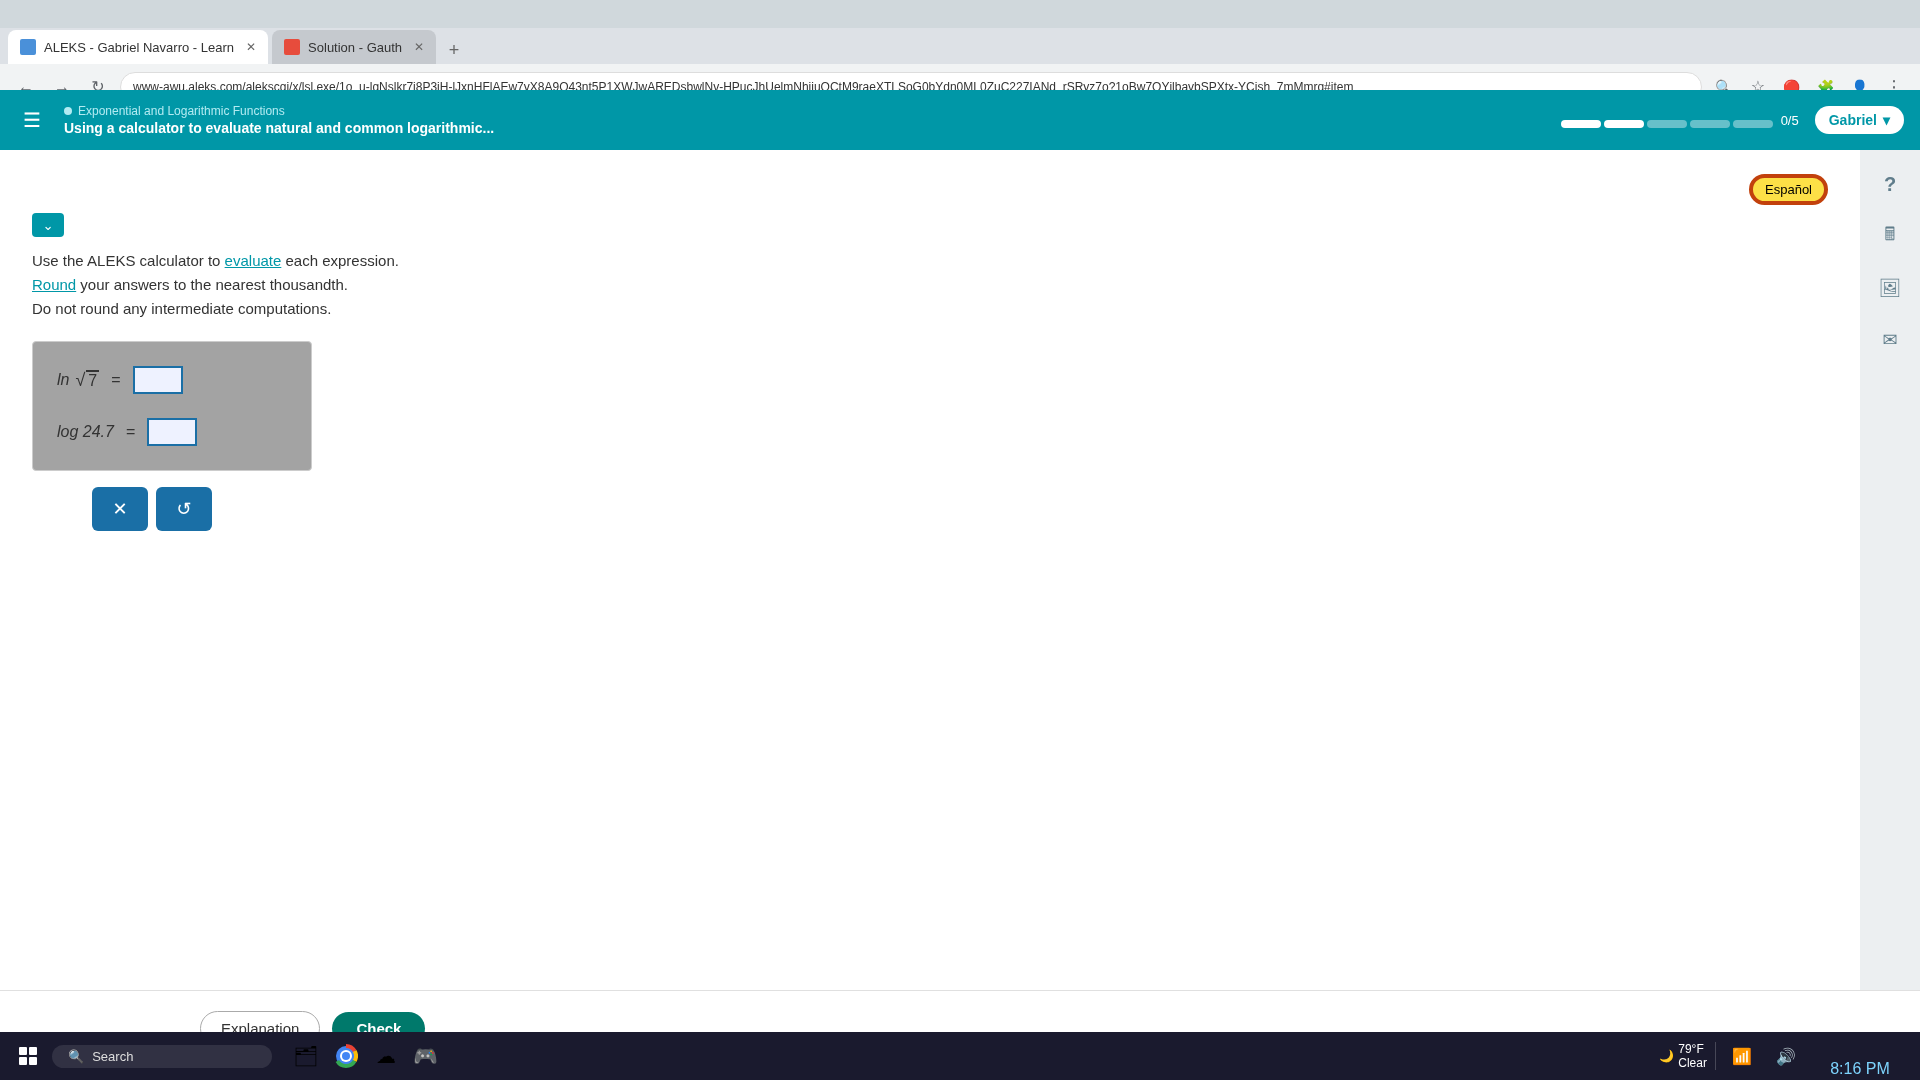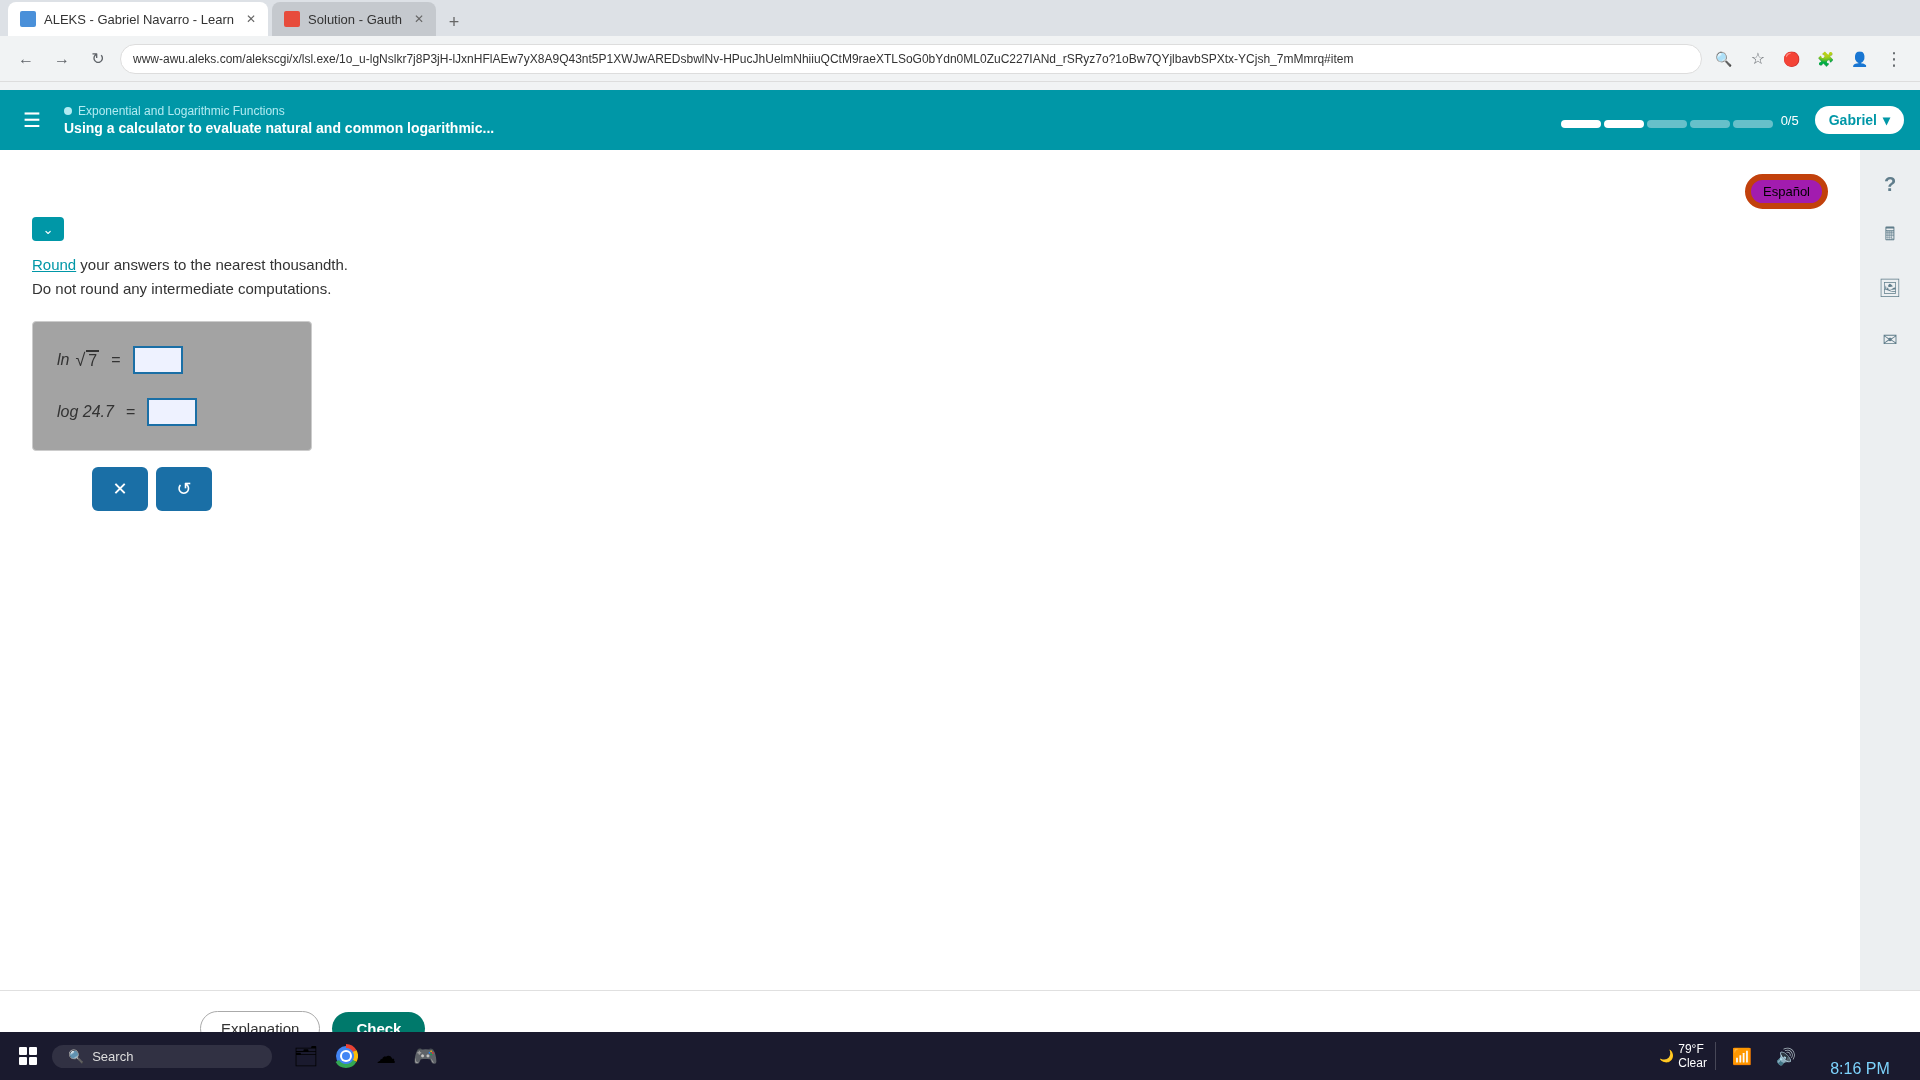--- a/index.html
+++ b/index.html
@@ -1,19 +1,19 @@
 <!DOCTYPE html>
 <html><head>
   <meta charset="utf-8">
   <style>
     * { margin: 0; padding: 0; box-sizing: border-box; }
     body { font-family: Arial, sans-serif; background: #d0d8dc; width: 1920px; height: 1080px; overflow: hidden; position: relative; }
 
     
-    .browser-chrome { background: #f0abfc; width: 100%; height: 90px; position: relative; }
+    .browser-chrome { background: #f0abfc; width: 100%; height: 90px; position: relative; margin-top: 28px; }
     .tabs-bar { background: #dde1e6; height: 40px; display: flex; align-items: flex-end; padding: 0 8px; }
     .tab { height: 34px; display: flex; align-items: center; padding: 0 12px; border-radius: 8px 8px 0 0; font-size: 13px; gap: 8px; }
     .tab.active { background: #fff; }
     .tab.inactive { background: #c5c9ce; }
     .tab-favicon { width: 16px; height: 16px; border-radius: 2px; display: inline-block; }
     .tab-favicon.aleks { background: #4a90d9; }
     .tab-favicon.gauth { background: #e74c3c; }
     .tab-close { font-size: 12px; color: #666; cursor: pointer; margin-left: 4px; }
     .new-tab-btn { width: 28px; height: 28px; display: flex; align-items: center; justify-content: center; font-size: 18px; color: #666; margin-left: 4px; }
 
@@ -46,21 +46,21 @@
     .progress-segment.filled { background: white; }
     .progress-text { color: white; font-size: 13px; }
     .user-btn { background: white; color: #0097a7; border: none; border-radius: 20px; padding: 6px 14px; font-size: 14px; font-weight: bold; cursor: pointer; display: flex; align-items: center; gap: 6px; }
     .collapse-btn { background: #0097a7; color: white; border: none; border-radius: 4px; width: 32px; height: 24px; cursor: pointer; display: flex; align-items: center; justify-content: center; }
     .main-layout { display: flex; height: calc(100% - 60px); }
     .content-panel { flex: 1; padding: 24px 32px; background: white; }
     .right-sidebar { width: 60px; background: #eceff1; display: flex; flex-direction: column; align-items: center; padding: 16px 0; gap: 16px; }
     .sidebar-icon-btn { width: 36px; height: 36px; display: flex; align-items: center; justify-content: center; color: #607d8b; cursor: pointer; border-radius: 4px; }
 
     
-    .lang-btn { position: absolute; right: 70px; top: 70px; background: #a21caf; border: 6px solid #c2410c; border-radius: 20px; padding: 4px 12px; font-size: 13px; cursor: pointer; }
+    .lang-btn { position: absolute; right: 70px; top: 70px; background: #fde047; border: 4px solid #c2410c; border-radius: 20px; padding: 4px 12px; font-size: 13px; cursor: pointer; }
 
     
     .instructions { font-size: 15px; color: #333; line-height: 1.6; margin-bottom: 20px; }
     .instructions a { color: #0097a7; text-decoration: underline; cursor: pointer; }
 
     
     .problem-box { border: 1px solid #ccc; border-radius: 4px; padding: 24px; width: 280px; margin-bottom: 16px; background: #a3a3a3; }
     .math-expression { font-size: 16px; color: #333; display: flex; align-items: center; gap: 6px; margin-bottom: 24px; }
     .math-input { border: 2px solid #1a6fa6; width: 50px; height: 28px; display: inline-block; vertical-align: middle; background: #f0f4ff; }
     .math-expression2 { font-size: 16px; color: #333; display: flex; align-items: center; gap: 6px; }
@@ -184,20 +184,23 @@
       <div style="display:flex; justify-content:flex-end; margin-bottom:8px;">
         <button class="lang-btn" style="position:static;">Español</button>
       </div>
 
       <div style="margin-bottom:12px;">
         <button class="collapse-btn">⌄</button>
       </div>
 
       <div class="instructions">
         <p>
+          <span>Use the ALEKS calculator to </span><a>evaluate</a><span> each expression.</span>
+        </p>
+        <p>
           <a>Round</a><span> your answers to the nearest thousandth.</span>
         </p>
         <p>
           <span>Do not round any intermediate computations.</span>
         </p>
       </div>
 
       <div class="problem-box">
 
         <div class="math-expression">

